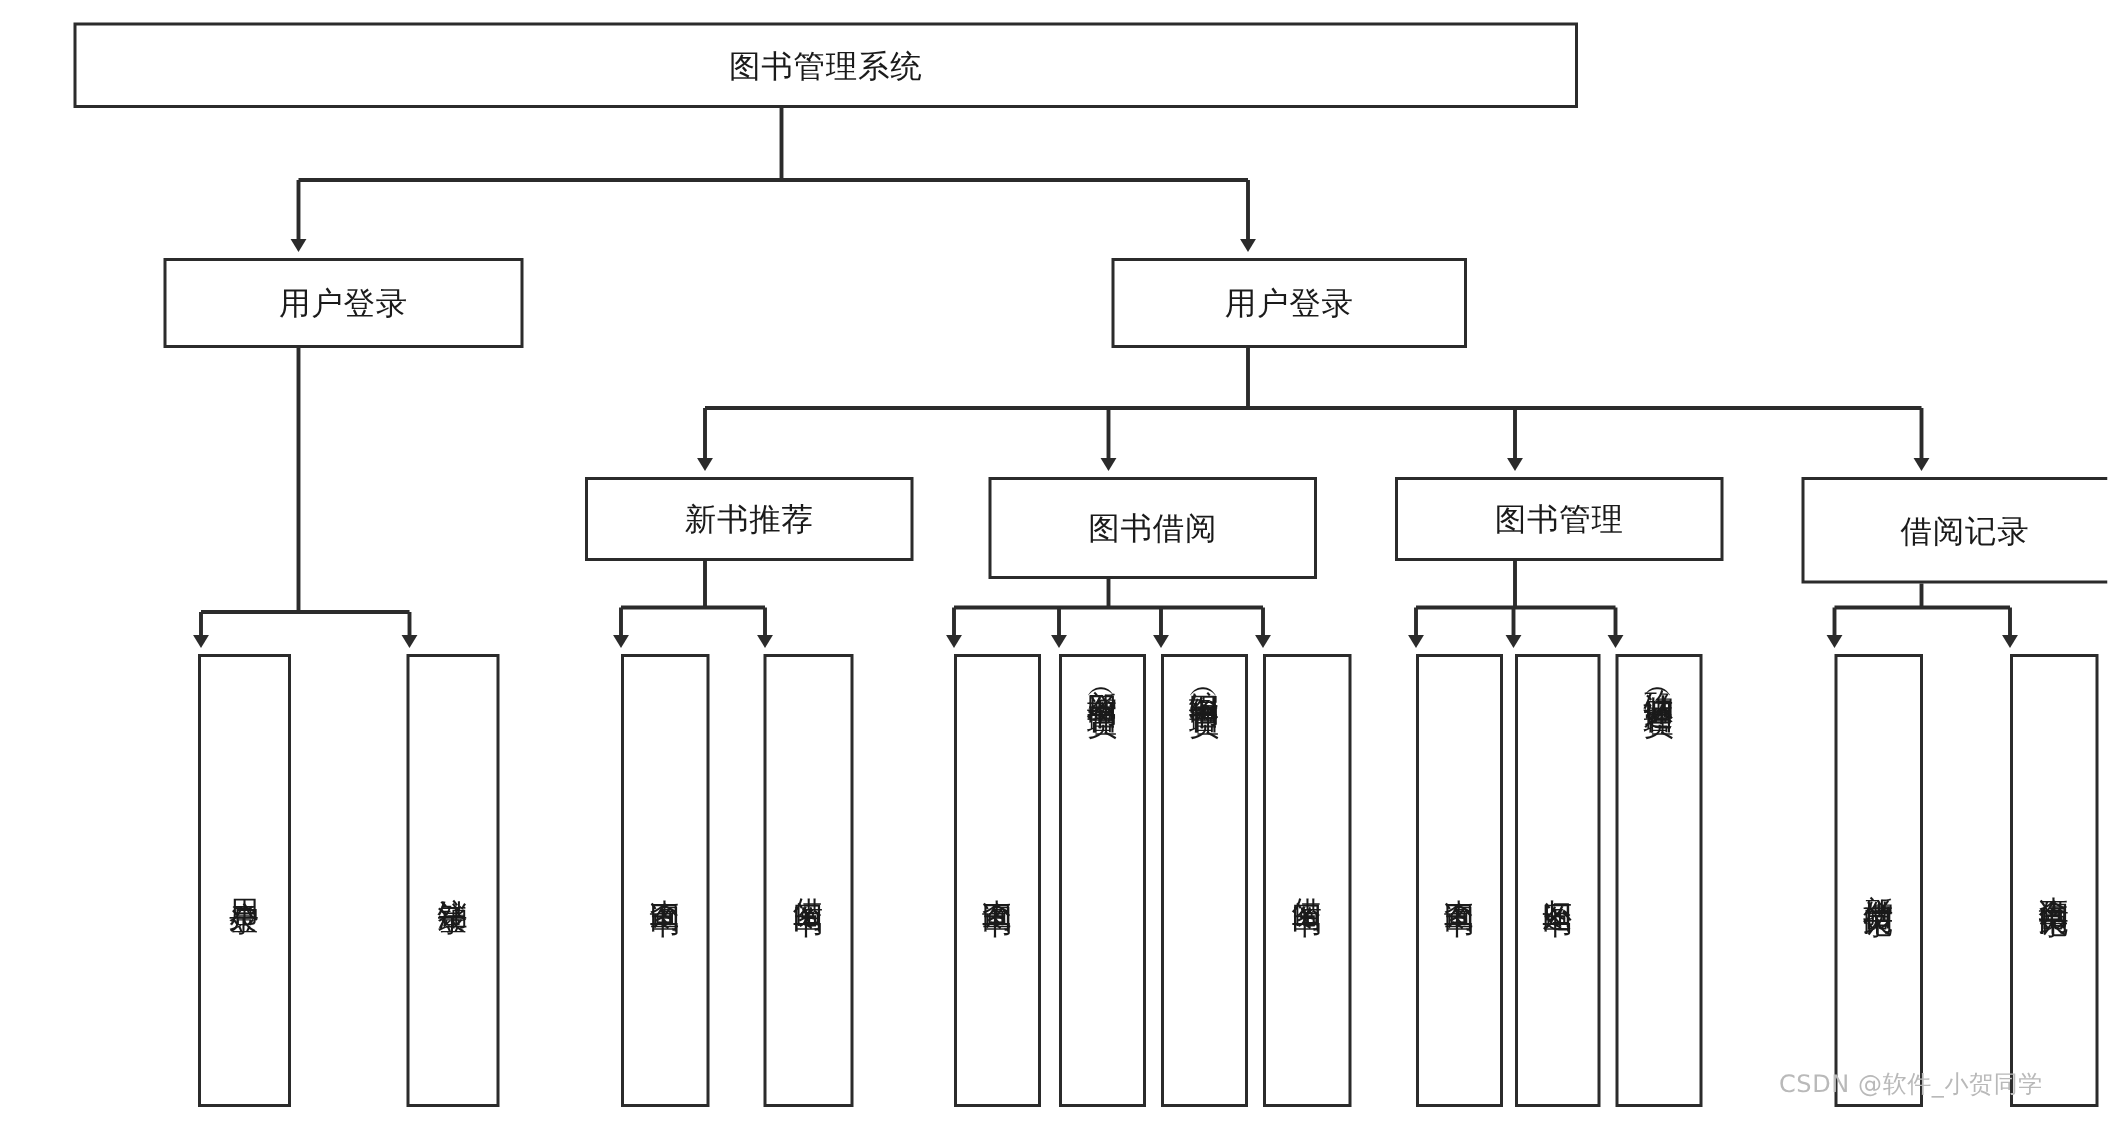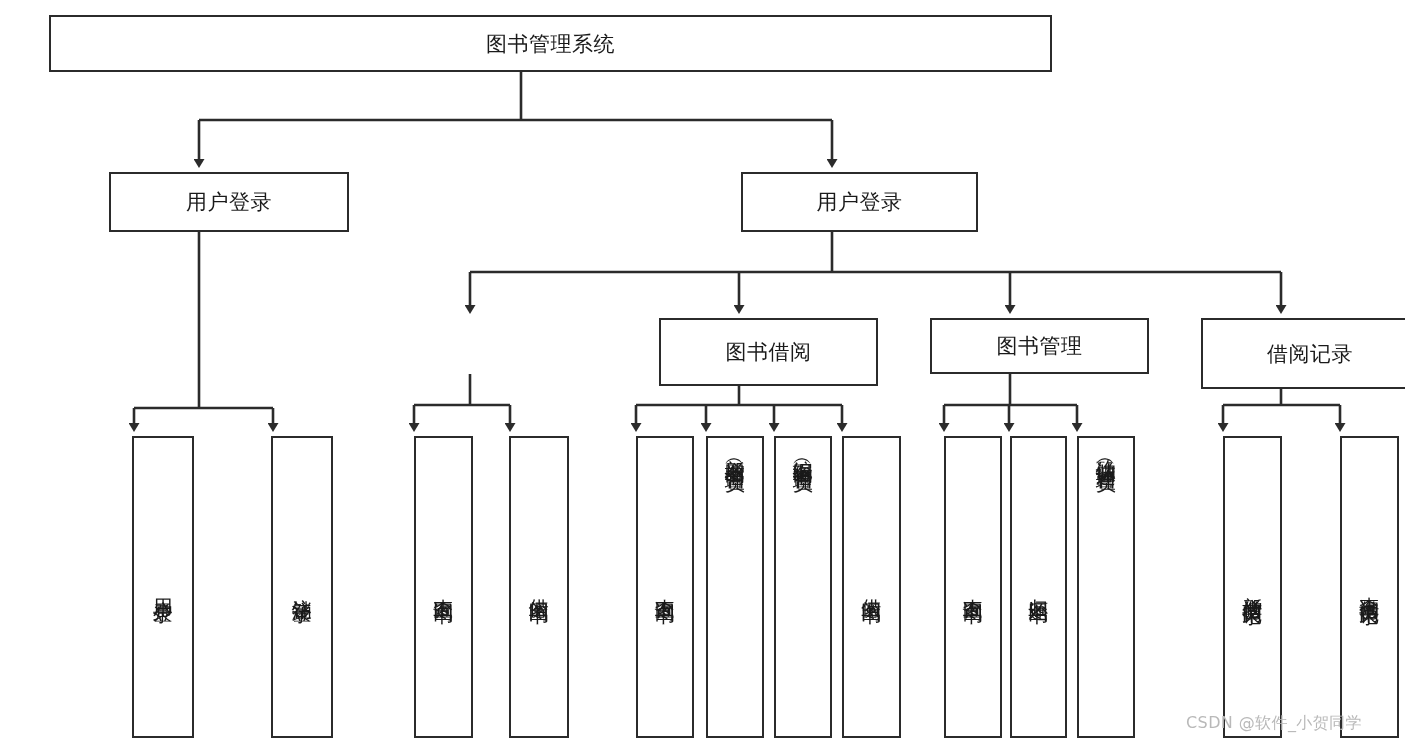--- a/index.html
+++ b/index.html
@@ -126,20 +126,23 @@
     <span>图书管理系统</span>
   </div>
 
   <div class="node horizontal" style="left:80px;top:172px;width:240px;height:60px;">
     <span>用户登录</span>
   </div>
   <div class="node horizontal" style="left:712px;top:172px;width:237px;height:60px;">
     <span>用户登录</span>
   </div>
 
+  <div class="node horizontal" style="left:361px;top:318px;width:219px;height:56px;">
+    <span>新书推荐</span>
+  </div>
   <div class="node horizontal" style="left:630px;top:318px;width:219px;height:68px;">
     <span>图书借阅</span>
   </div>
   <div class="node horizontal" style="left:901px;top:318px;width:219px;height:56px;">
     <span>图书管理</span>
   </div>
   <div class="node horizontal" style="left:1172px;top:318px;width:218px;height:71px;">
     <span>借阅记录</span>
   </div>
 

